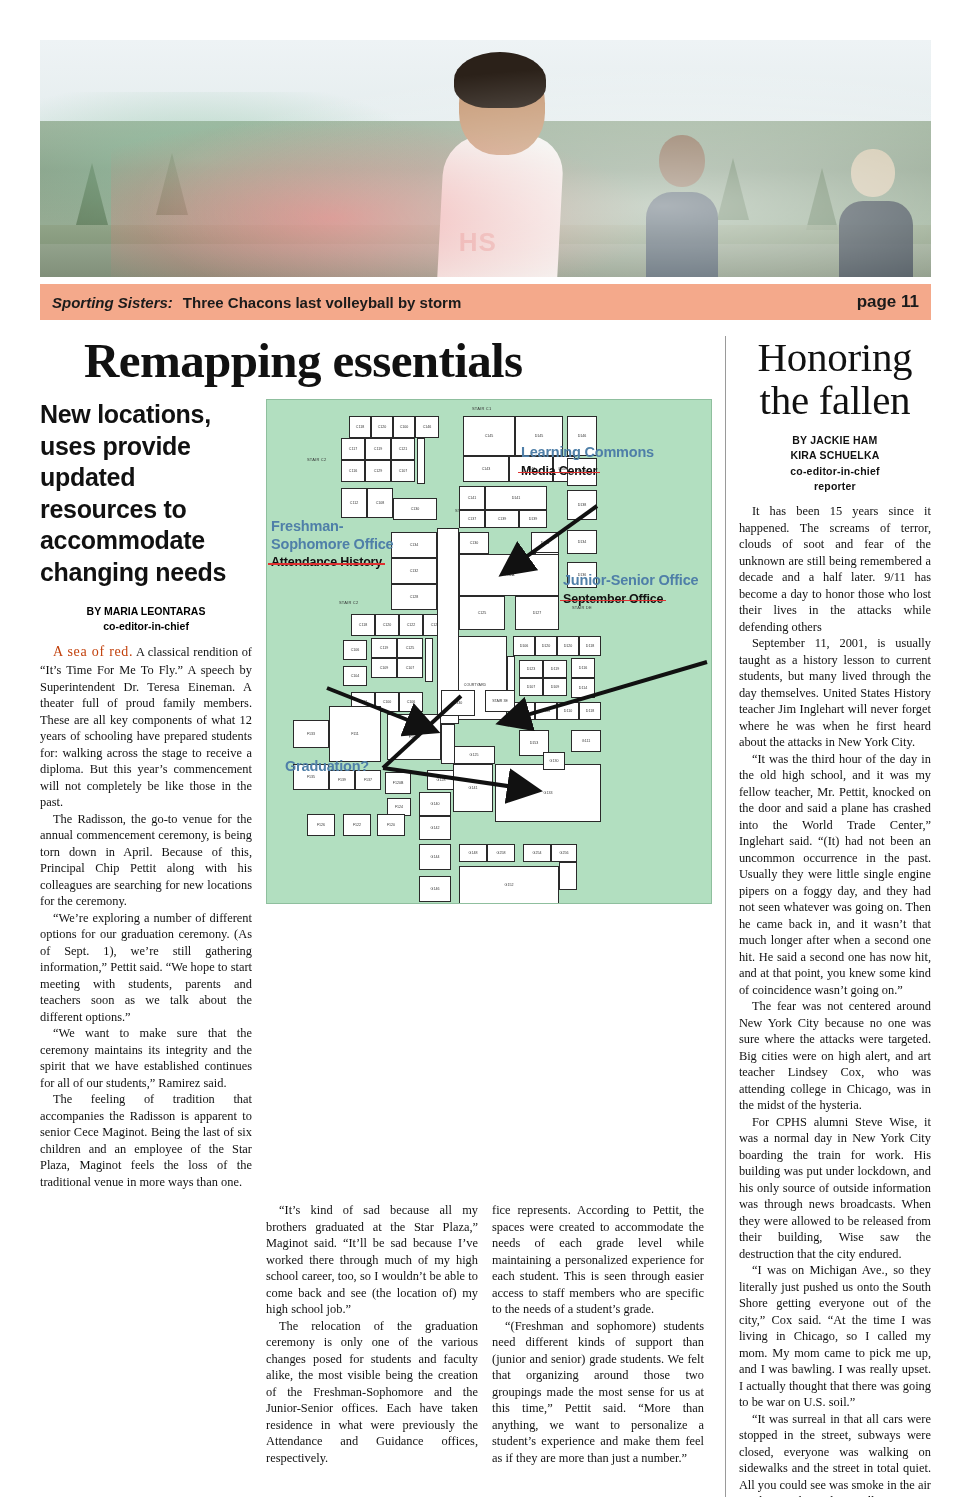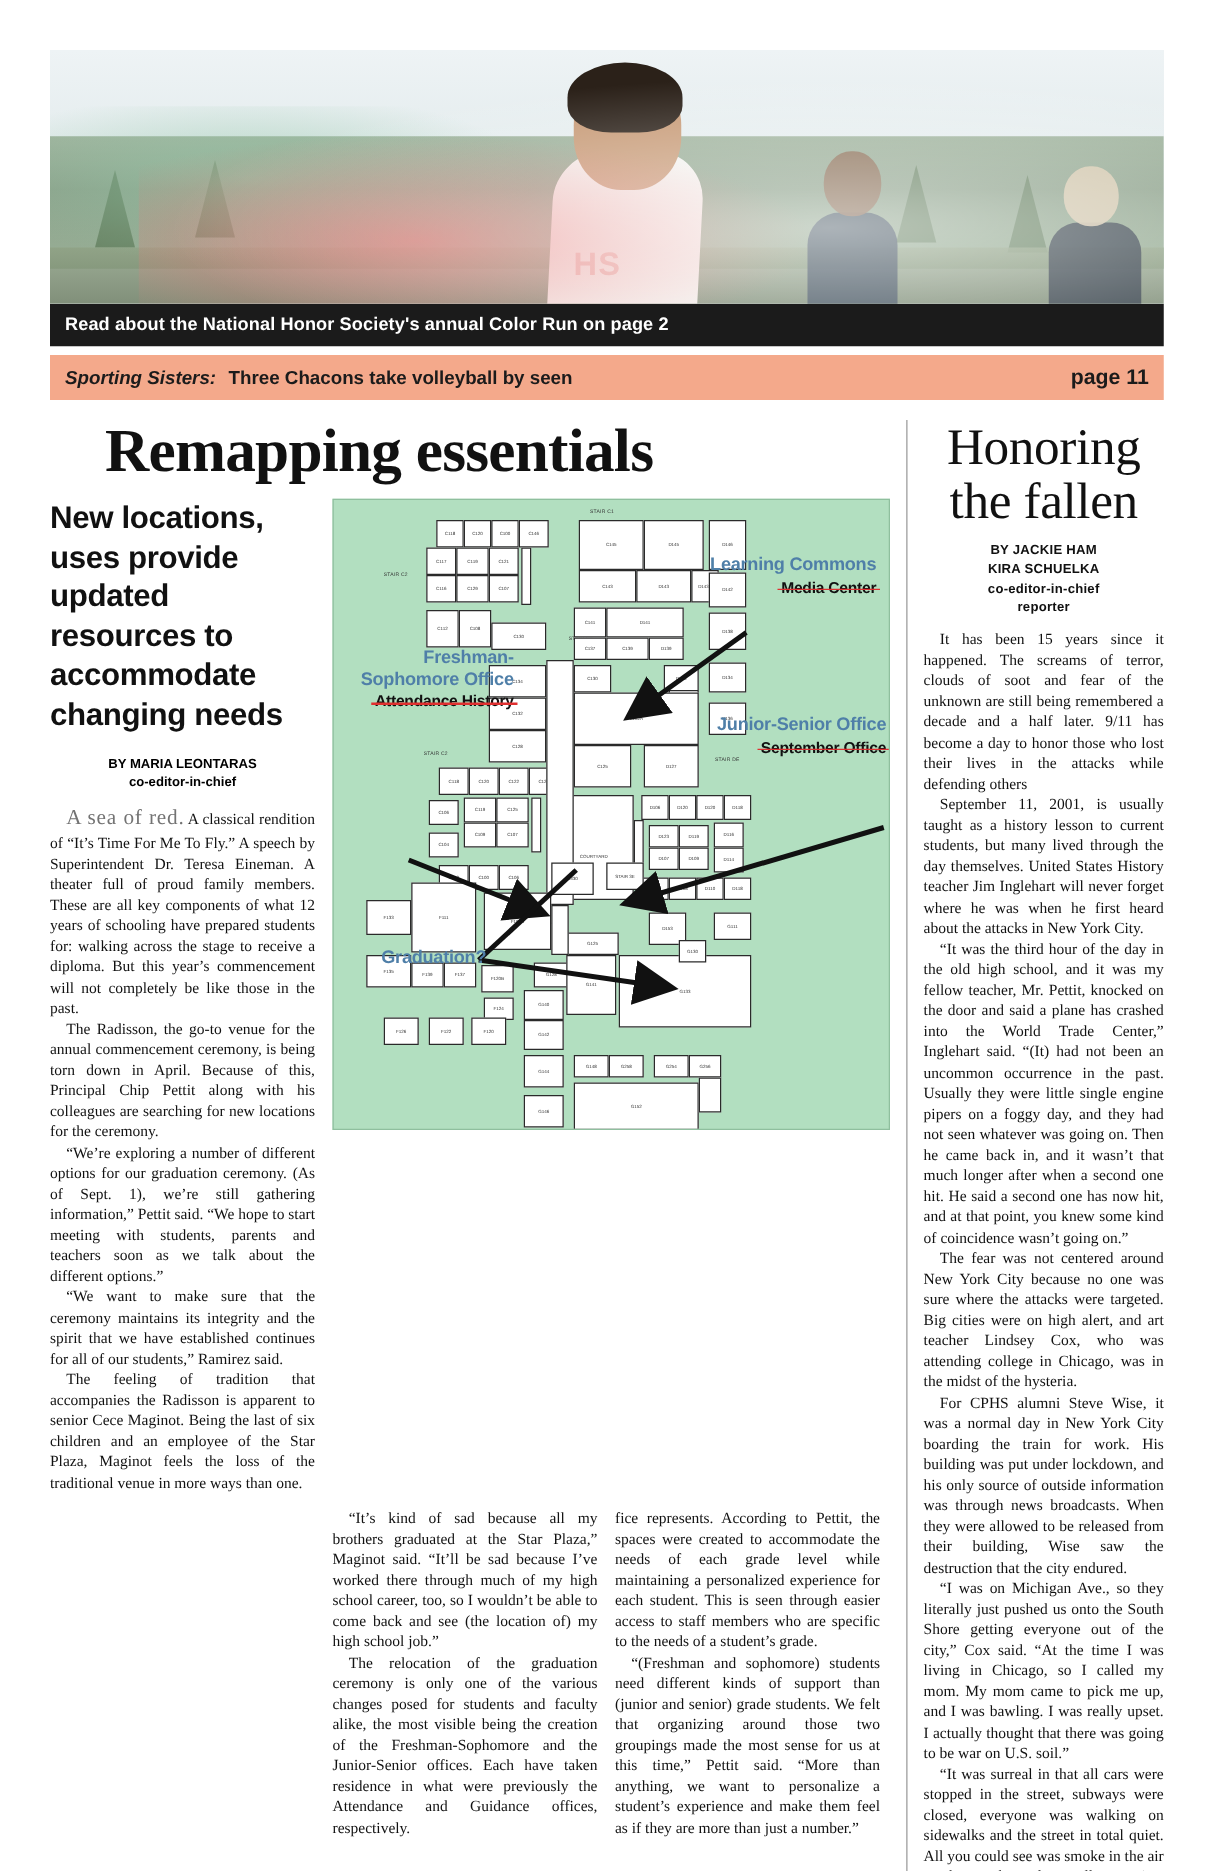--- a/index.html
+++ b/index.html
@@ -109,35 +109,35 @@
     font-family: "Liberation Sans", sans-serif; font-weight:bold;
     font-size: 25px; line-height: 1.26; color:#111; letter-spacing:-.3px;
   }
   .deck-byline { text-align:center; font-size:10.5px; font-weight:bold;
                  line-height:1.45; margin: 16px 0 9px 0; }
 
   .bodytext { font-family:"Liberation Serif", serif; font-size:12.4px;
               line-height:1.33; text-align:justify; color:#111; }
   .bodytext p { text-indent: 13px; margin:0; }
   .bodytext p.first { text-indent: 13px; }
-  .dropcap { color:#737373; font-size:17px; letter-spacing:.6px; }
+  .dropcap { color:#c2410c; font-size:14px; letter-spacing:.6px; }
 
   
   .map-wrap { width: 446px; position:relative; }
   .map {
     width:446px; height:505px; background:#b2dfc0; position:relative;
     border:1px solid #8fbf9e; overflow:hidden;
   }
   .rm { position:absolute; background:#fff; border:1px solid #2a2a2a; }
   .rm span { position:absolute; left:50%; top:50%; transform:translate(-50%,-50%);
              font-size:3.6px; color:#333; white-space:nowrap; font-family:"Liberation Sans",sans-serif; }
   .tiny-lbl { position:absolute; font-size:4px; color:#333; letter-spacing:.2px; }
   .maplabel {
     position:absolute; color:#4f7fa8; font-weight:bold; font-size:14.5px;
-    text-align:right; line-height:1.22; letter-spacing:-.2px;
+    text-align:left; line-height:1.22; letter-spacing:-.2px;
   }
   .oldname { color:#111; font-weight:bold; font-size:12.5px; position:relative;
              display:inline-block; }
   .oldname::after { content:""; position:absolute; left:-3px; right:-3px; top:52%;
                     height:1.6px; background:#e03030; }
   .arrow-svg { position:absolute; left:0; top:0; width:446px; height:505px;
                pointer-events:none; }
 
   
   .cols-bottom { display:flex; gap:14px; margin-top: 12px; }
@@ -165,24 +165,23 @@
         <div class="p3"></div>
         <div class="p3h"></div>
         <div class="person-body"></div>
         <div class="person-head"></div>
         <div class="person-hair"></div>
         <div class="shirt-text">HS</div>
         <div class="powder-green"></div>
         <div class="powder-pink"></div>
         <div class="powder-haze"></div>
       </div>
-      <div class="bar-black">Read about the National Honor Society's annual Color Run on page 2</div>
       <div class="bar-peach">
         <span class="ss-label">Sporting Sisters:</span>
-        <span class="ss-text">Three Chacons take volleyball by seen</span>
+        <span class="ss-text">Three Chacons last volleyball by storm</span>
         <span class="ss-page">page 11</span>
       </div>
     </div>
   </div>
 
   <div class="content">
 
     <div class="left-block">
 
       <div class="headline">Remapping essentials</div>

